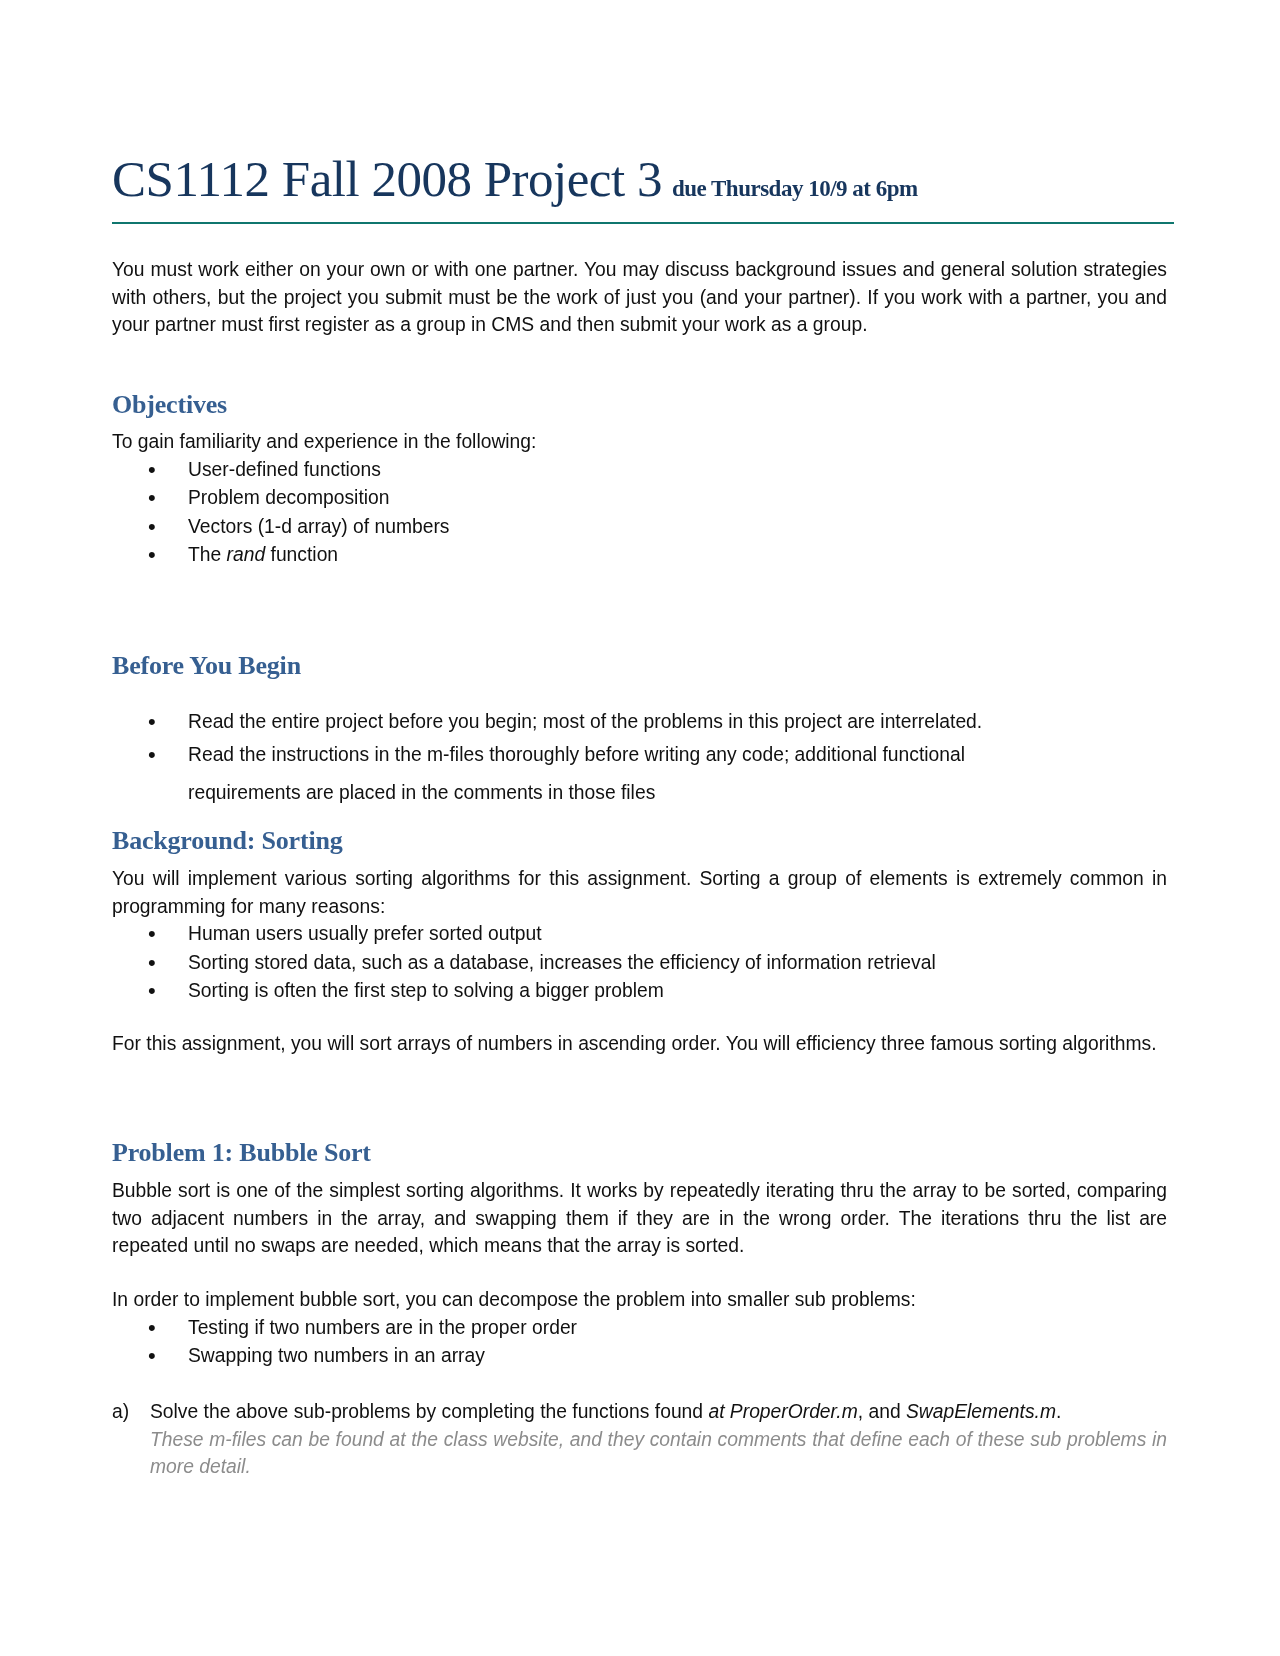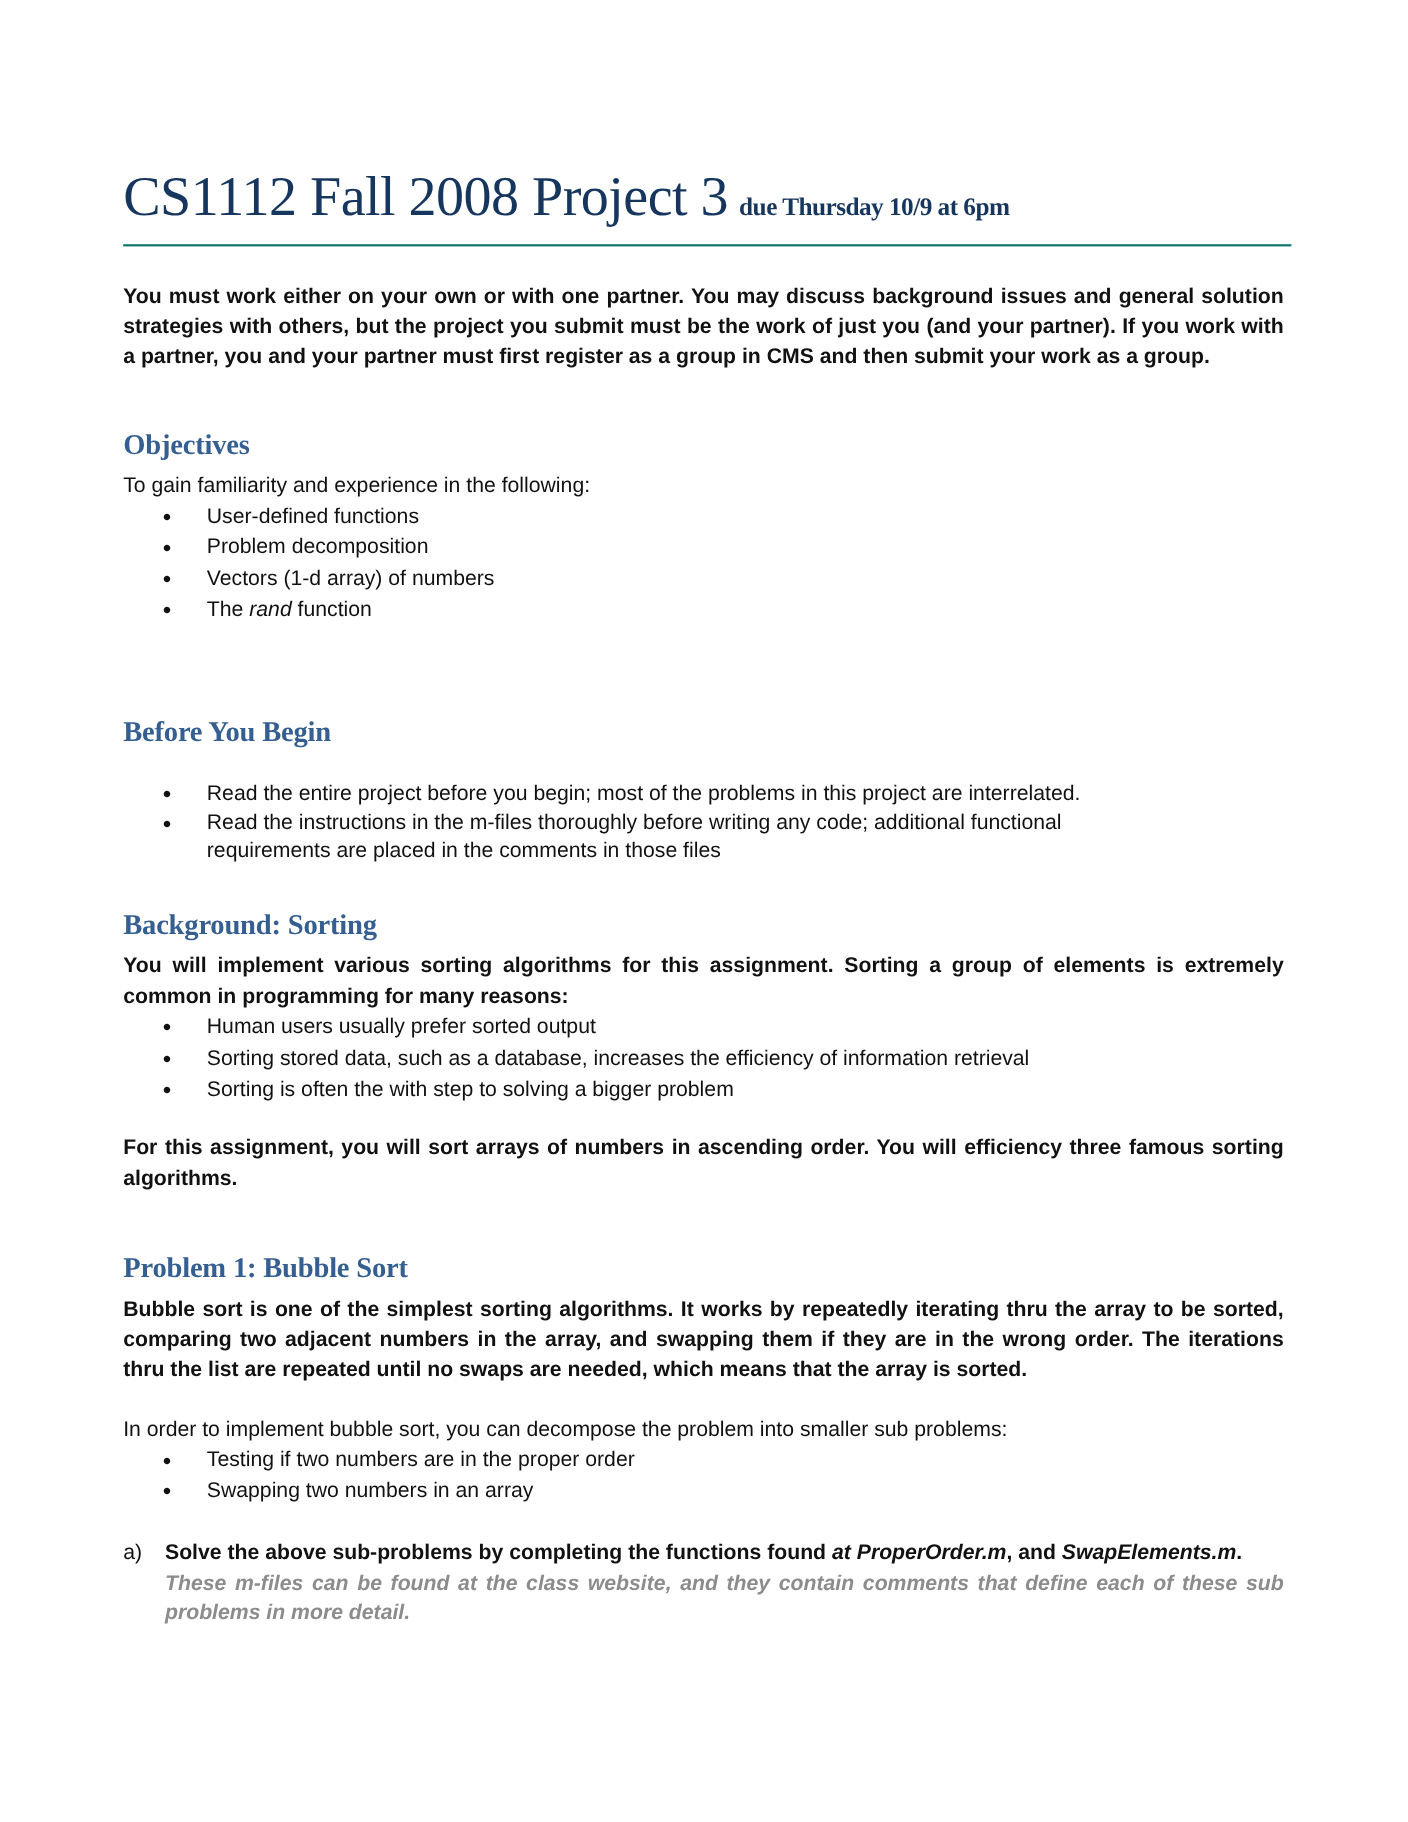--- a/index.html
+++ b/index.html
@@ -7,21 +7,21 @@
          font-family: "Liberation Sans", sans-serif; color: #111; }
   .page { position: absolute; left: 112px; top: 0; width: 1052px; }
   .title-row { position: absolute; top: 150px; left: 0; width: 1062px; height: 72px;
                border-bottom: 2px solid #0f766e; }
   .title { font-family: "Liberation Serif", serif; color: #17365D; font-size: 51px;
            position: absolute; left: 0; top: 0; white-space: nowrap; letter-spacing: -0.5px; }
   .title .due { font-family: "Liberation Serif", serif; font-weight: bold; font-size: 23px;
                 margin-left: 10px; }
   p, .line { font-size: 19.3px; line-height: 27.5px; margin: 0; }
   .block { position: absolute; left: 0; width: 1055px; }
-  .just { text-align: justify; text-align-last: left; font-weight: bold; }
+  .just { text-align: justify; text-align-last: left; }
   h2 { font-family: "Liberation Serif", serif; color: #365F91; font-weight: bold; font-size: 26px;
        margin: 0; position: absolute; left: 0; letter-spacing: -0.2px; text-align: right; }
   ul { list-style: none; margin: 0; padding: 0; }
   ul li { position: relative; padding-left: 76px; font-size: 19.3px; line-height: 28.5px; }
   ul li::before { content: "\2022"; position: absolute; left: 36px; top: 0; font-size: 22px; }
   .em { font-style: italic; }
   .note { color: #8c8c8c; font-style: italic; }
   .qlabel { position: absolute; left: 0; }
   .qbody { margin-left: 38px; }
 </style>
@@ -46,31 +46,31 @@
       <li><span>Problem decomposition</span></li>
       <li><span>Vectors (1-d array) of numbers</span></li>
       <li><span>The </span><span class="em">rand</span><span> function</span></li>
     </ul>
   </div>
 
   <h2 style="top:651px;">Before You Begin</h2>
   <div class="block" style="top:708px;">
     <ul>
       <li style="line-height:27.5px;"><span>Read the entire project before you begin; most of the problems in this project are interrelated.</span></li>
-      <li style="line-height:25px; width:880px;"><span>Read the instructions in the m-files thoroughly before writing any code; additional functional requirements are placed in the comments in those files</span></li>
+      <li style="line-height:38px; width:880px;"><span>Read the instructions in the m-files thoroughly before writing any code; additional functional requirements are placed in the comments in those files</span></li>
     </ul>
   </div>
 
   <h2 style="top:826px;">Background: Sorting</h2>
   <div class="block" style="top:865px;">
     <p class="just">You will implement various sorting algorithms for this assignment. Sorting a group of elements is extremely common in programming for many reasons:</p>
     <ul>
       <li><span>Human users usually prefer sorted output</span></li>
       <li><span>Sorting stored data, such as a database, increases the efficiency of information retrieval</span></li>
-      <li><span>Sorting is often the with step to solving a bigger problem</span></li>
+      <li><span>Sorting is often the first step to solving a bigger problem</span></li>
     </ul>
   </div>
   <div class="block just" style="top:1030px;">
     <p>For this assignment, you will sort arrays of numbers in ascending order. You will efficiency three famous sorting algorithms.</p>
   </div>
 
   <h2 style="top:1138px;">Problem 1: Bubble Sort</h2>
   <div class="block just" style="top:1177px;">
     <p>Bubble sort is one of the simplest sorting algorithms. It works by repeatedly iterating thru the array to be sorted, comparing two adjacent numbers in the array, and swapping them if they are in the wrong order. The iterations thru the list are repeated until no swaps are needed, which means that the array is sorted.</p>
   </div>

